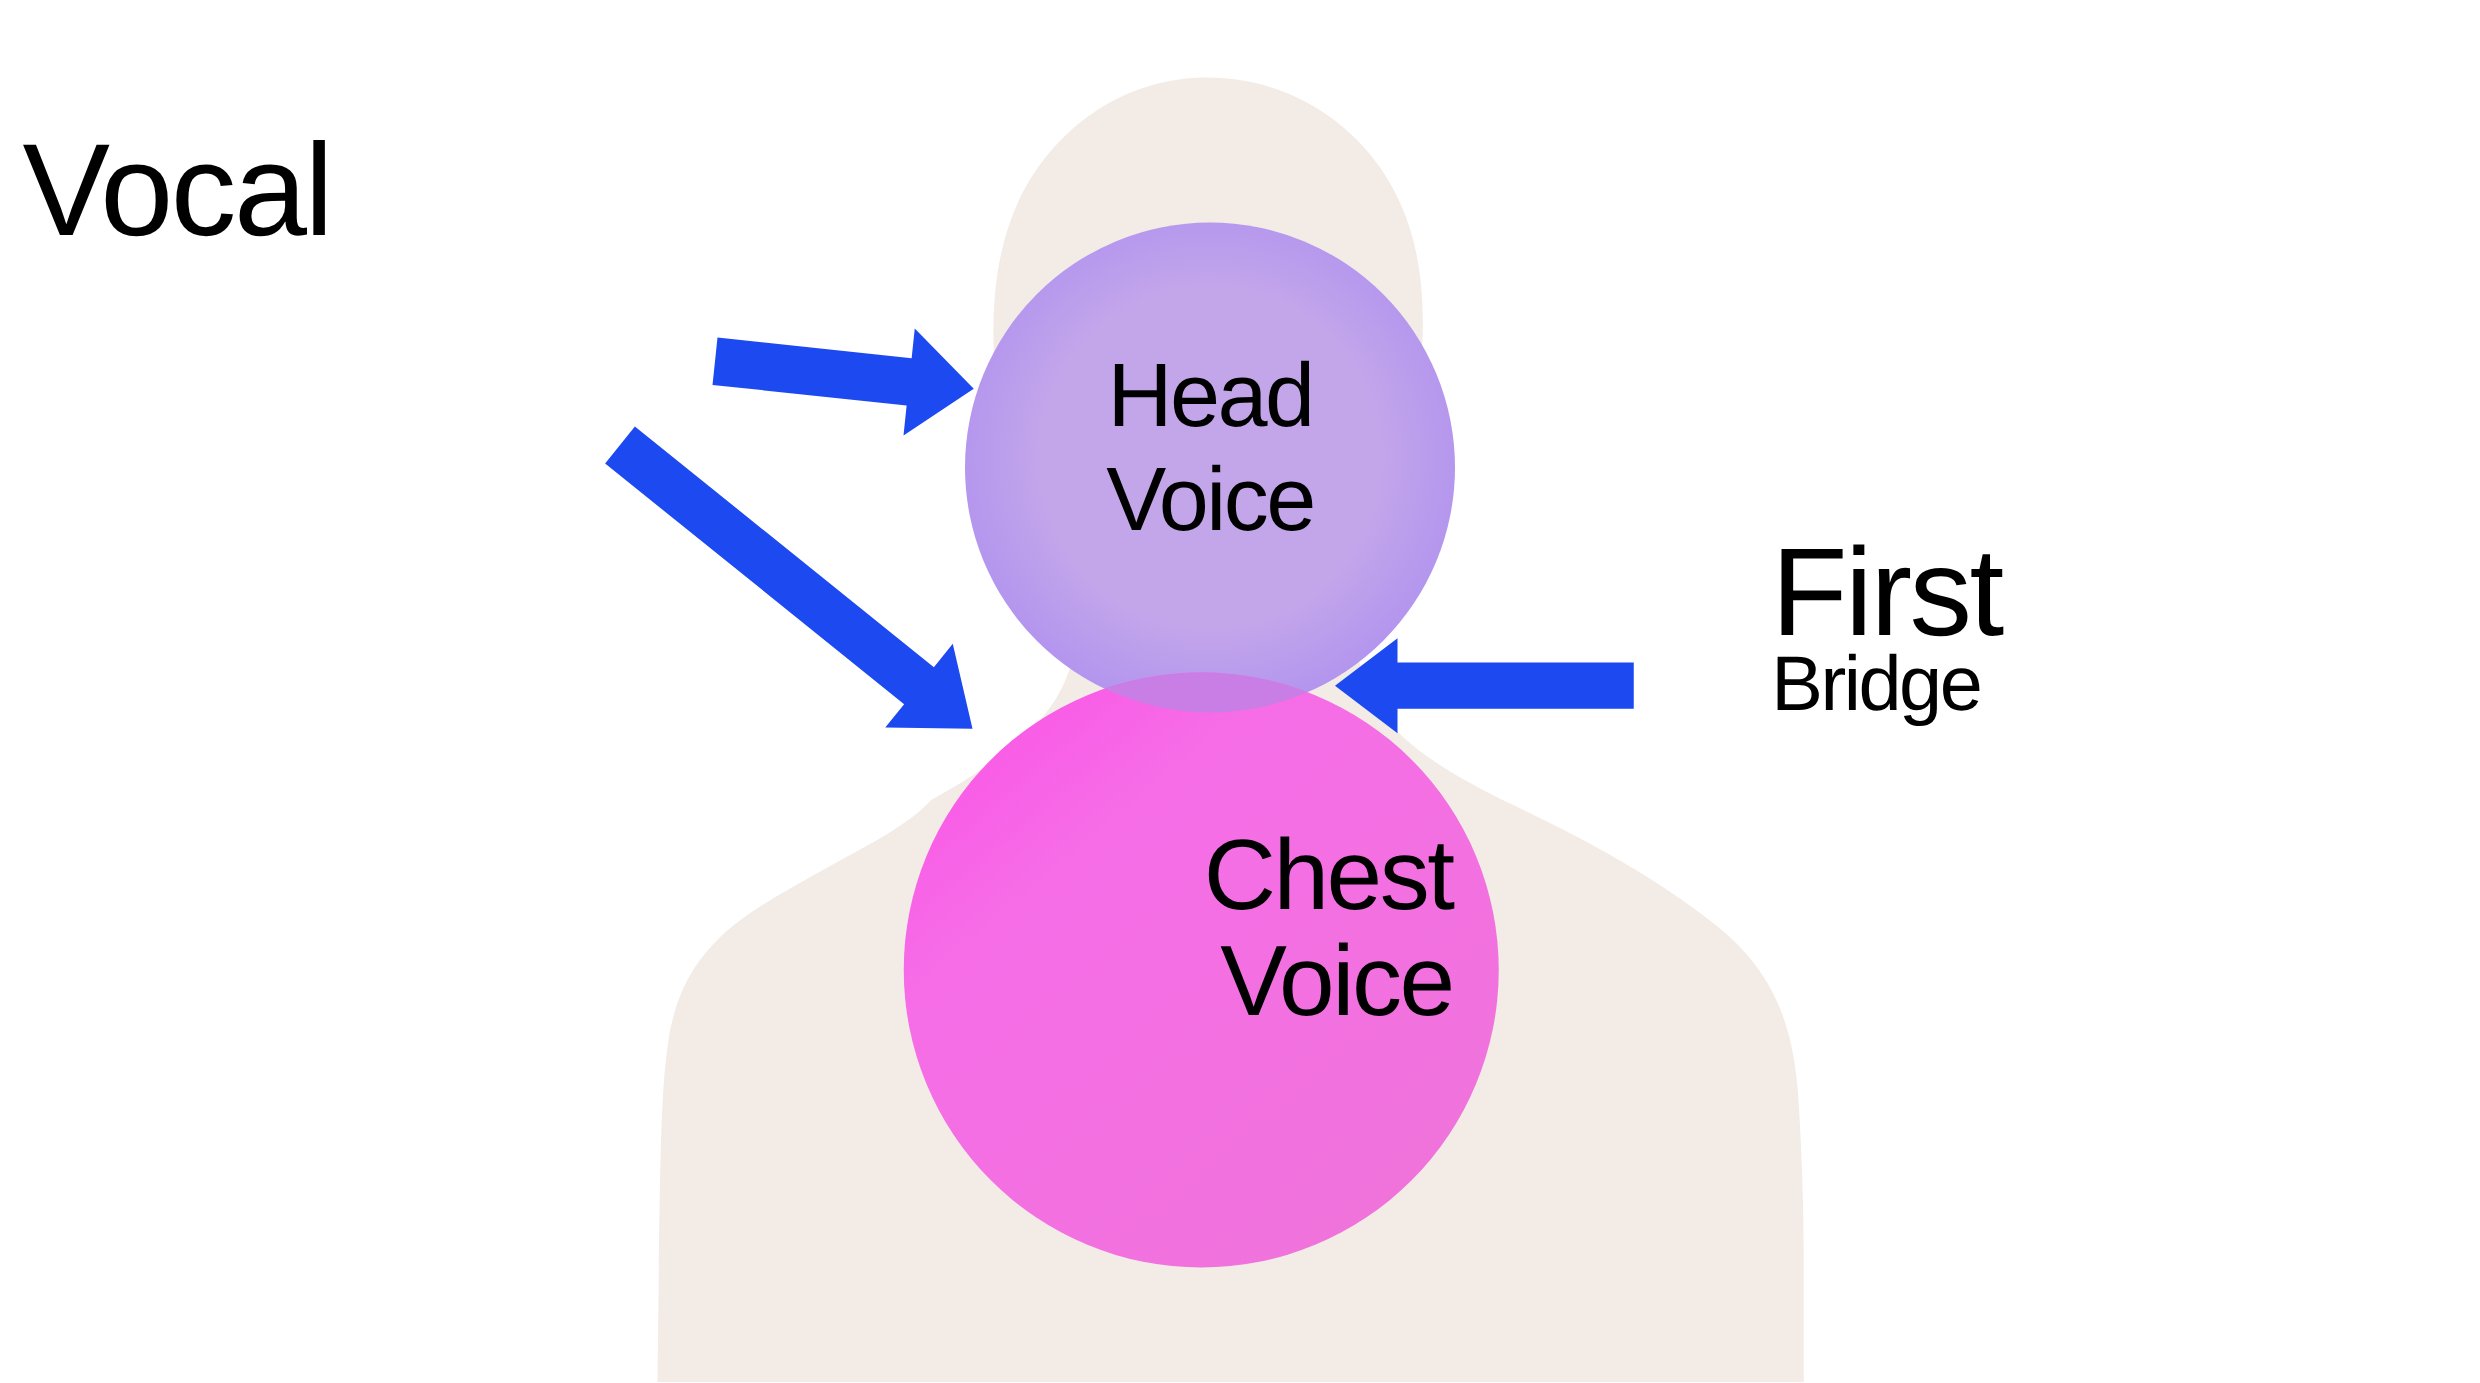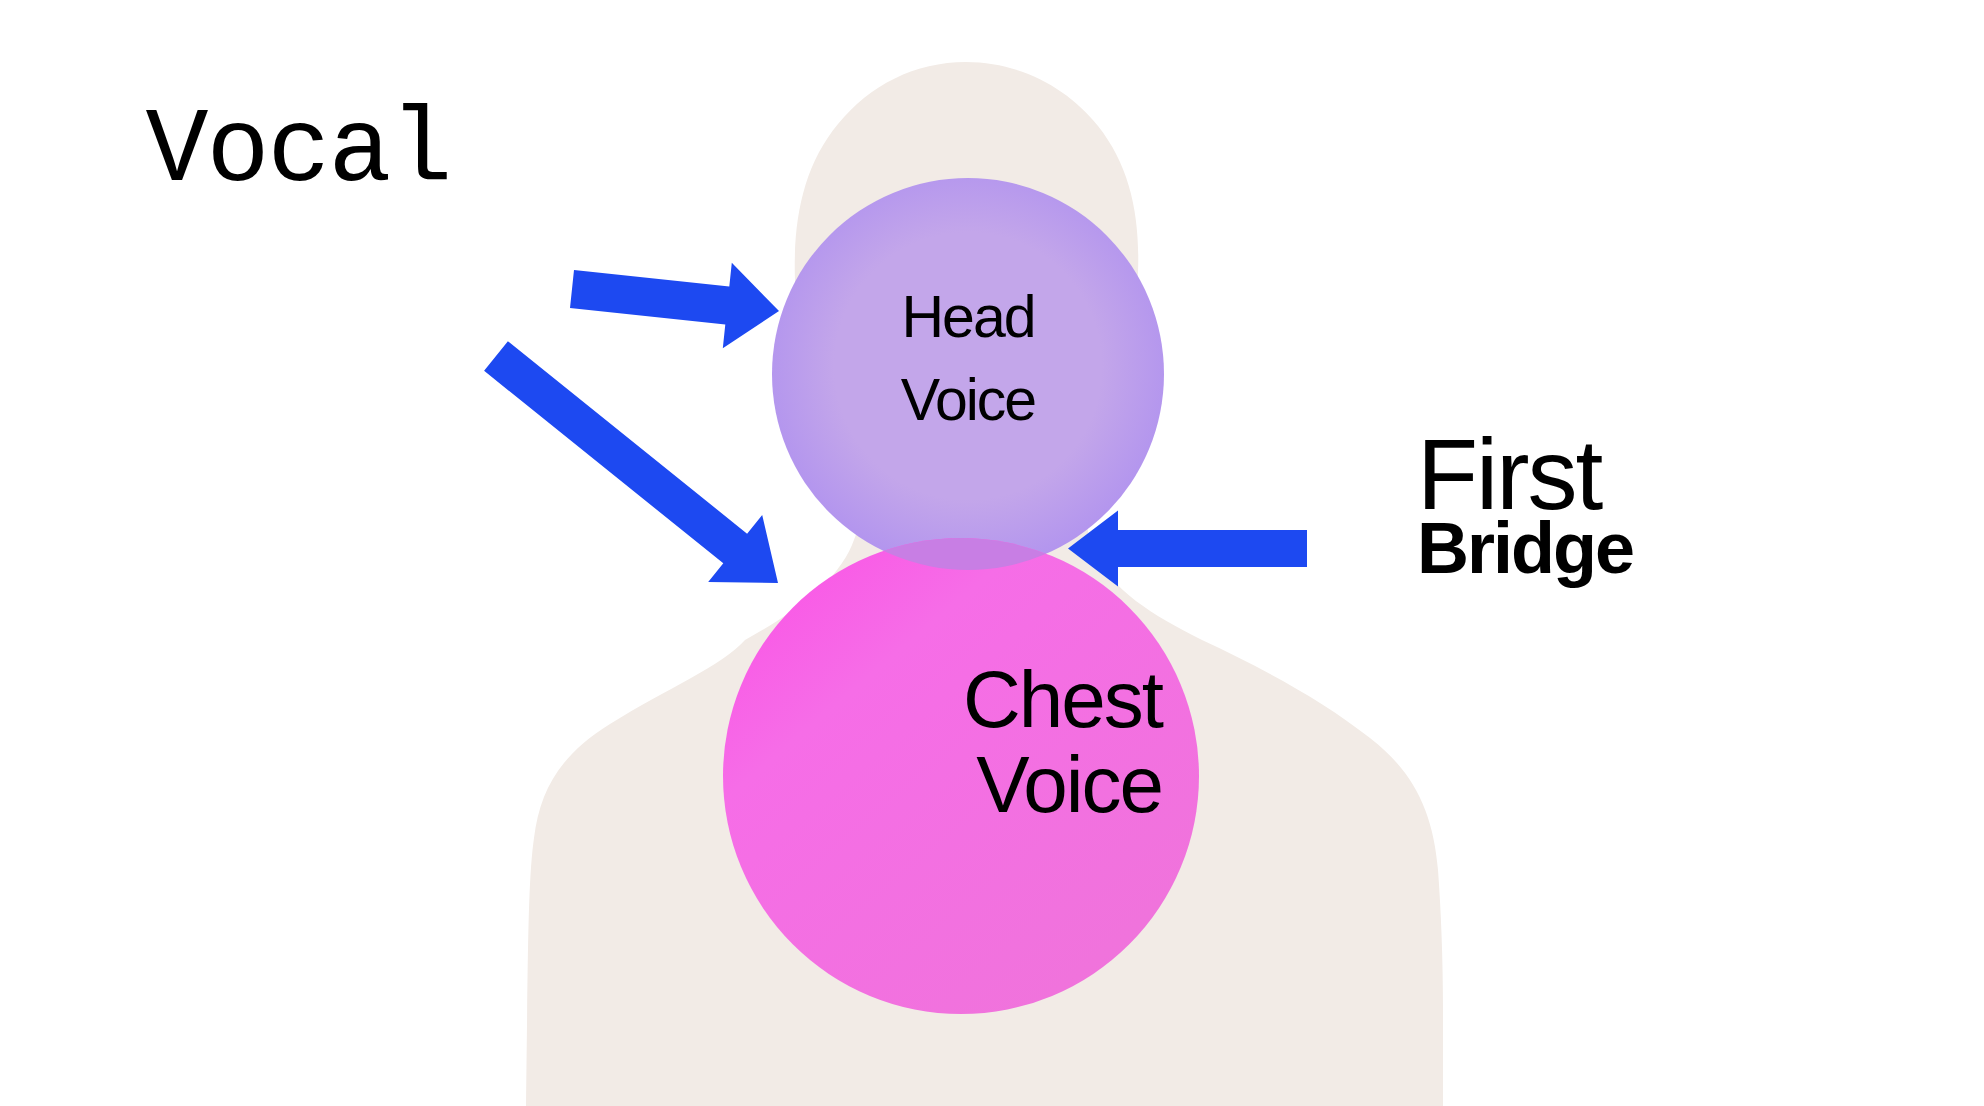--- a/index.html
+++ b/index.html
@@ -28,53 +28,50 @@
     position: absolute;
     color: #000000;
     letter-spacing: -2px;
     white-space: nowrap;
   }
   .txt span { display: block; }
   .vocal-heading {
     left: 18px;
     top: 95px;
     width: 560px;
-    text-align: center;
     font-size: 105px;
     line-height: 115px;
-    font-family: Liberation Mono, monospace;
   }
   .head-label {
     left: 768px;
     top: 276px;
     width: 400px;
     text-align: center;
-    font-size: 59px;
+    font-size: 72px;
     line-height: 83px;
   }
   .chest-label {
     left: 762px;
     top: 657px;
     width: 400px;
     text-align: right;
     font-size: 80px;
     line-height: 85px;
   }
   .first-line {
     left: 1417px;
     top: 422px;
     font-size: 100px;
     line-height: 104px;
   }
   .bridge-line {
     left: 1417px;
     top: 508px;
-    font-size: 72px;
+    font-size: 62px;
     line-height: 80px;
-    font-weight: bold;
   }
 </style>
 </head>
 <body>
 
 <div class="canvas">
 
   <svg viewBox="0 0 1984 1106" aria-hidden="true">
     <defs>
       <radialGradient id="headGrad" cx="50%" cy="48%" r="55%">

